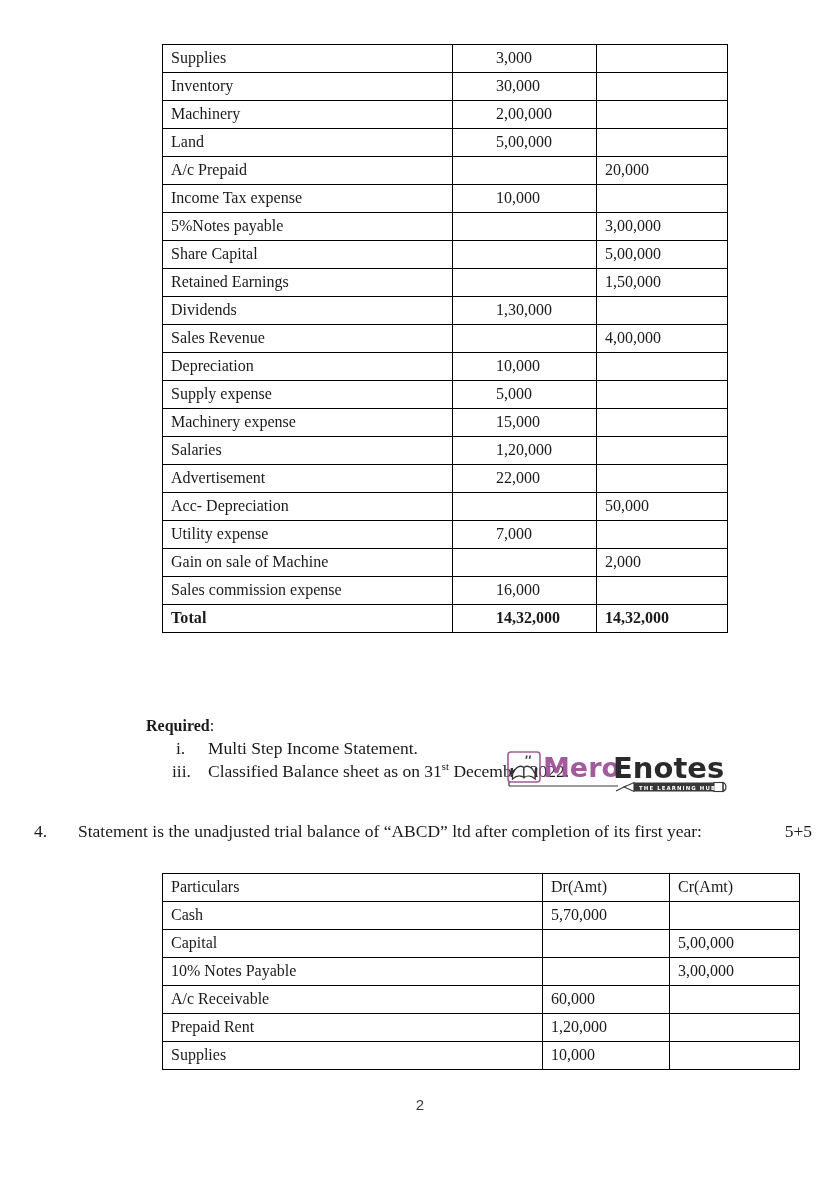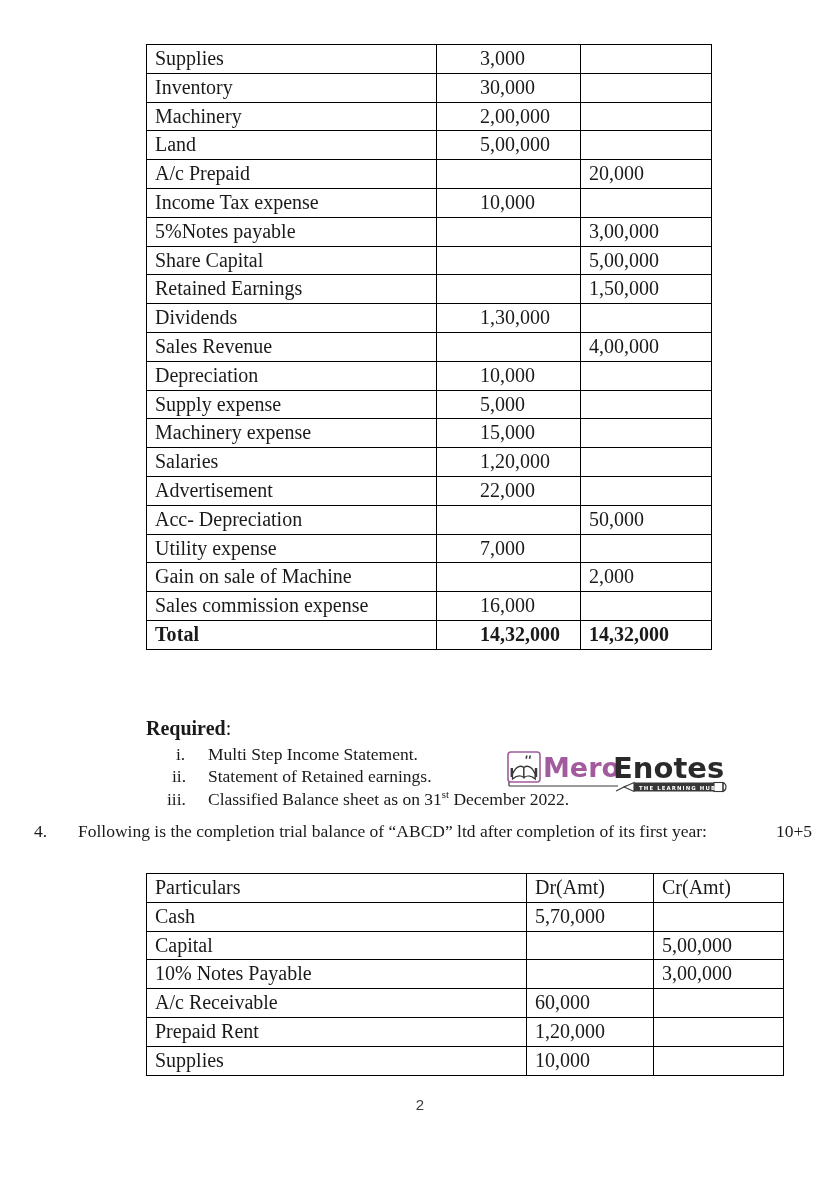--- a/index.html
+++ b/index.html
@@ -14,21 +14,22 @@
     font-family: "Liberation Serif", "DejaVu Serif", serif;
     color: #1a1a1a;
     overflow: hidden;
   }
 
   
   .tbl {
     position: absolute;
     border-collapse: collapse;
     table-layout: fixed;
-    font-size: 20px;
+    font-size: 16px;
+    margin-left: 16px;
   }
   .tbl td {
     border: 1px solid #000000;
     padding: 2px 0 3px 8px;
     line-height: 1.14;
     height: 22px;
     vertical-align: middle;
     white-space: nowrap;
   }
   #trial-balance-table-1 {
@@ -53,21 +54,21 @@
   .total-row td.c-part { letter-spacing: 0.1px; }
 
   
   #required-block {
     position: absolute;
     left: 146px;
     top: 716px;
     width: 560px;
   }
   #required-label {
-    font-size: 20px;
+    font-size: 16px;
     font-weight: bold;
     line-height: 1.28;
     margin: 0 0 1px 0;
   }
   #required-label .colon { font-weight: normal; }
 
   .req-list {
     list-style: none;
     margin: 0;
     padding: 0;
@@ -256,24 +257,20 @@
       </tr>
     </tbody>
 </table>
 
 <div id="required-block">
   <div id="required-label"><span>Required</span><span class="colon">:</span></div>
   <ol class="req-list" id="req-list">
       <li class="req-item">
         <span class="req-num">i.</span>
         <span class="req-text">Multi Step Income Statement.</span>
-      </li>
-      <li class="req-item">
-        <span class="req-num">ii.</span>
-        <span class="req-text">Statement of Retained earnings.</span>
       </li>
       <li class="req-item">
         <span class="req-num">iii.</span>
         <span class="req-text"><span>Classified Balance sheet as on 31</span><sup>st</sup><span> December 2022.</span></span>
       </li>
     </ol>
 </div>
 
 <div id="watermark-logo">
   <svg viewBox="0 0 240 48" width="240" height="48" xmlns="http://www.w3.org/2000/svg">
@@ -302,22 +299,22 @@
       <rect x="208" y="32.5" width="9" height="9" fill="none" stroke="#2a2a2a" stroke-width="1.1"></rect>
       <path d="M217 32.5 C221 34 221 40 217 41.5 Z" fill="none" stroke="#2a2a2a" stroke-width="1.1"></path>
       <text x="133" y="39.6" font-family="DejaVu Sans, sans-serif" font-size="5.4" font-weight="bold" letter-spacing="1.1" fill="#ffffff">THE LEARNING HUB</text>
       <line x1="110" y1="41" x2="120" y2="36" stroke="#2a2a2a" stroke-width="1.1"></line>
     </g>
   </svg>
 </div>
 
 <div id="question-4">
   <span class="q-num">4.</span>
-  <span class="q-body">Following is the completion trial balance of “ABCD” ltd after completion of its first year:</span>
-  <span class="q-marks">10+5</span>
+  <span class="q-body">Statement is the unadjusted trial balance of “ABCD” ltd after completion of its first year:</span>
+  <span class="q-marks">5+5</span>
 </div>
 
 <table id="trial-balance-table-2" class="tbl">
   <colgroup>
     <col class="c-part">
       <col class="c-dr">
       <col class="c-cr">
   </colgroup>
   <tbody id="t2-body">
       <tr>

